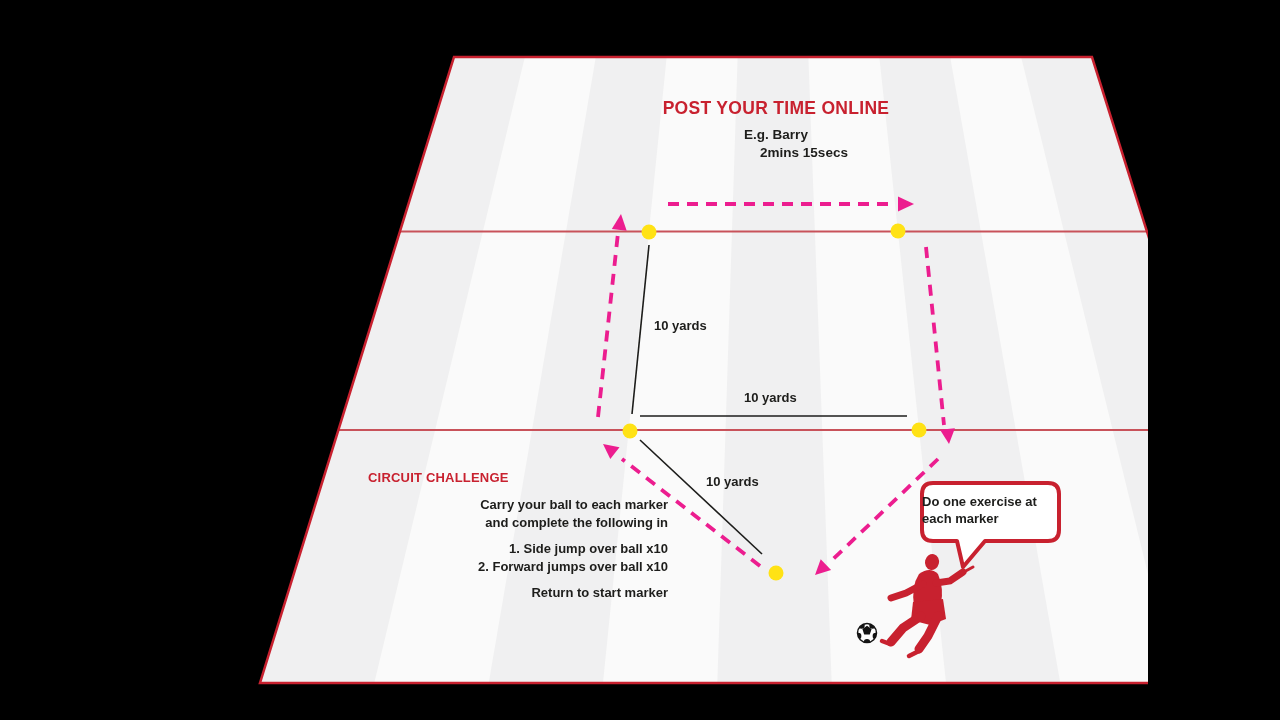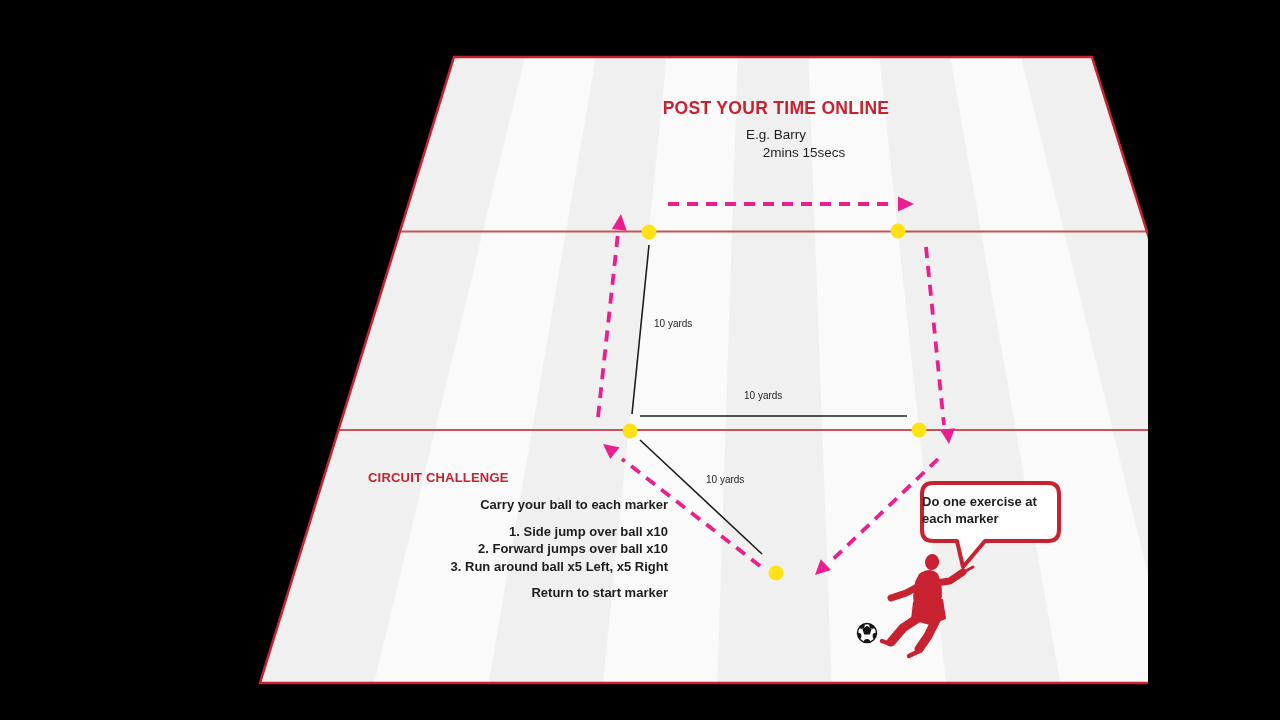--- a/index.html
+++ b/index.html
@@ -5,22 +5,22 @@
   html,body{margin:0;padding:0;background:#000;}
   .stage{
     position:relative;width:1016px;height:720px;background:#000;
     overflow:hidden;font-family:"Liberation Sans",sans-serif;color:var(--ink,#1d1d1b);
     margin:15px auto;
   }
   .stage svg{position:absolute;left:0;top:0;}
   .abs{position:absolute;}
   .ctr{transform:translate(-50%,-50%);white-space:nowrap;}
   .post-title{font-size:17.5px;font-weight:800;letter-spacing:.3px;color:var(--red,#cc2130);}
-  .example-line{font-size:13.5px;font-weight:400;color:var(--ink,#1d1d1b);}
-  .yard-label{font-size:10px;font-weight:400;color:var(--ink,#1d1d1b);white-space:nowrap;}
+  .example-line{font-size:13.5px;font-weight:700;color:var(--ink,#1d1d1b);}
+  .yard-label{font-size:13px;font-weight:700;color:var(--ink,#1d1d1b);white-space:nowrap;}
   .circuit{width:300px;}
   .circuit-title{font-size:13px;font-weight:800;color:var(--red,#cc2130);margin:0 0 11px 0;letter-spacing:.2px;}
   .textblock{margin:0 0 9px 0;text-align:right;}
   .textblock div{font-size:13px;line-height:17.5px;font-weight:700;}
   .bubble-text{width:137px;font-size:13px;line-height:17px;font-weight:700;}
   
   .field-base{fill:var(--stripe_dark,#f0f0f1);}
   .stripe-light{fill:var(--stripe_light,#fafafa);}
   .field-border{fill:none;stroke:var(--red,#cc2130);stroke-width:2.5;}
   .pitchline{stroke:var(--fieldline,#c8525a);stroke-width:2;fill:none;}
@@ -122,25 +122,25 @@
   <div class="abs ctr example-line" style="left:672px;top:137px;">2mins 15secs</div>
 
   <div class="abs yard-label" style="left:522px;top:303px;">10 yards</div>
   <div class="abs yard-label" style="left:612px;top:375px;">10 yards</div>
   <div class="abs yard-label" style="left:574px;top:459px;">10 yards</div>
 
   <div class="abs circuit" style="left:236px;top:455px;">
     <div class="circuit-title">CIRCUIT CHALLENGE</div>
     <div class="textblock">
         <div>Carry your ball to each marker</div>
+        <div>and complete the following in</div>
       </div>
     <div class="textblock">
         <div>1. Side jump over ball x10</div>
         <div>2. Forward jumps over ball x10</div>
-        <div>3. Run around ball x5 Left, x5 Right</div>
       </div>
     <div class="textblock" style="margin-top:0;">
         <div style="font-size:13px;line-height:17.5px;font-weight:700;padding-left:48px;">Return to start marker</div>
       </div>
   </div>
 
   <div class="abs bubble-text" style="left:790px;top:478px;">
     <div>Do one exercise at</div>
     <div>each marker</div>
   </div>

